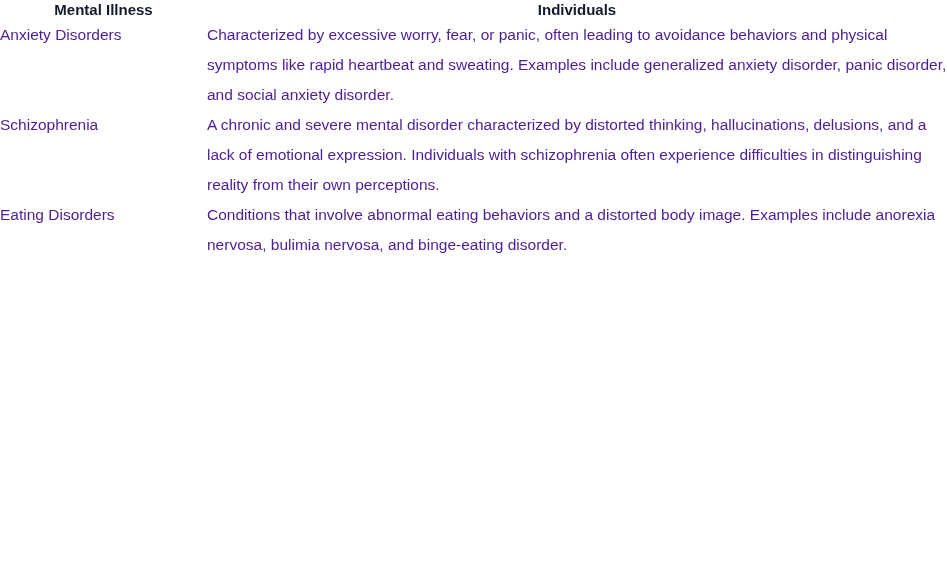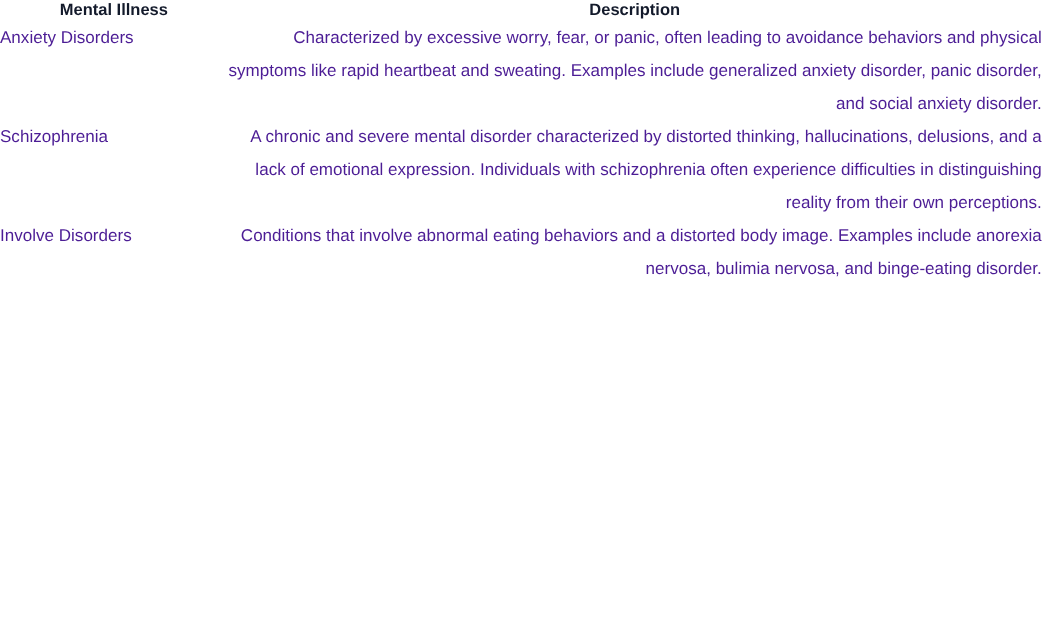--- a/index.html
+++ b/index.html
@@ -65,46 +65,46 @@
     padding-bottom: 11px;
   }
   td.cell-illness {
     padding-left: 46px;
     padding-right: 14px;
     text-align: left;
   }
   td.cell-desc {
     padding-left: 0;
     padding-right: 22px;
-    text-align: right;
+    text-align: left;
   }
 </style>
 </head>
 <body>
 
 <div class="page">
   <table class="info-table">
     <colgroup>
       <col class="col-illness">
       <col class="col-desc">
     </colgroup>
     <thead>
       <tr>
         <th class="th-illness">Mental Illness</th>
-        <th class="th-desc">Description</th>
+        <th class="th-desc">Individuals</th>
       </tr>
     </thead>
     <tbody id="table-body">
     <tr>
           <td class="cell-illness">Anxiety Disorders</td>
           <td class="cell-desc">Characterized by excessive worry, fear, or panic, often leading to avoidance behaviors and physical symptoms like rapid heartbeat and sweating. Examples include generalized anxiety disorder, panic disorder, and social anxiety disorder.</td>
         </tr>
         <tr>
           <td class="cell-illness">Schizophrenia</td>
           <td class="cell-desc">A chronic and severe mental disorder characterized by distorted thinking, hallucinations, delusions, and a lack of emotional expression. Individuals with schizophrenia often experience difficulties in distinguishing reality from their own perceptions.</td>
         </tr>
         <tr>
-          <td class="cell-illness">Involve Disorders</td>
+          <td class="cell-illness">Eating Disorders</td>
           <td class="cell-desc">Conditions that involve abnormal eating behaviors and a distorted body image. Examples include anorexia nervosa, bulimia nervosa, and binge-eating disorder.</td>
         </tr>
       </tbody>
   </table>
 </div>
 
 </body></html>

